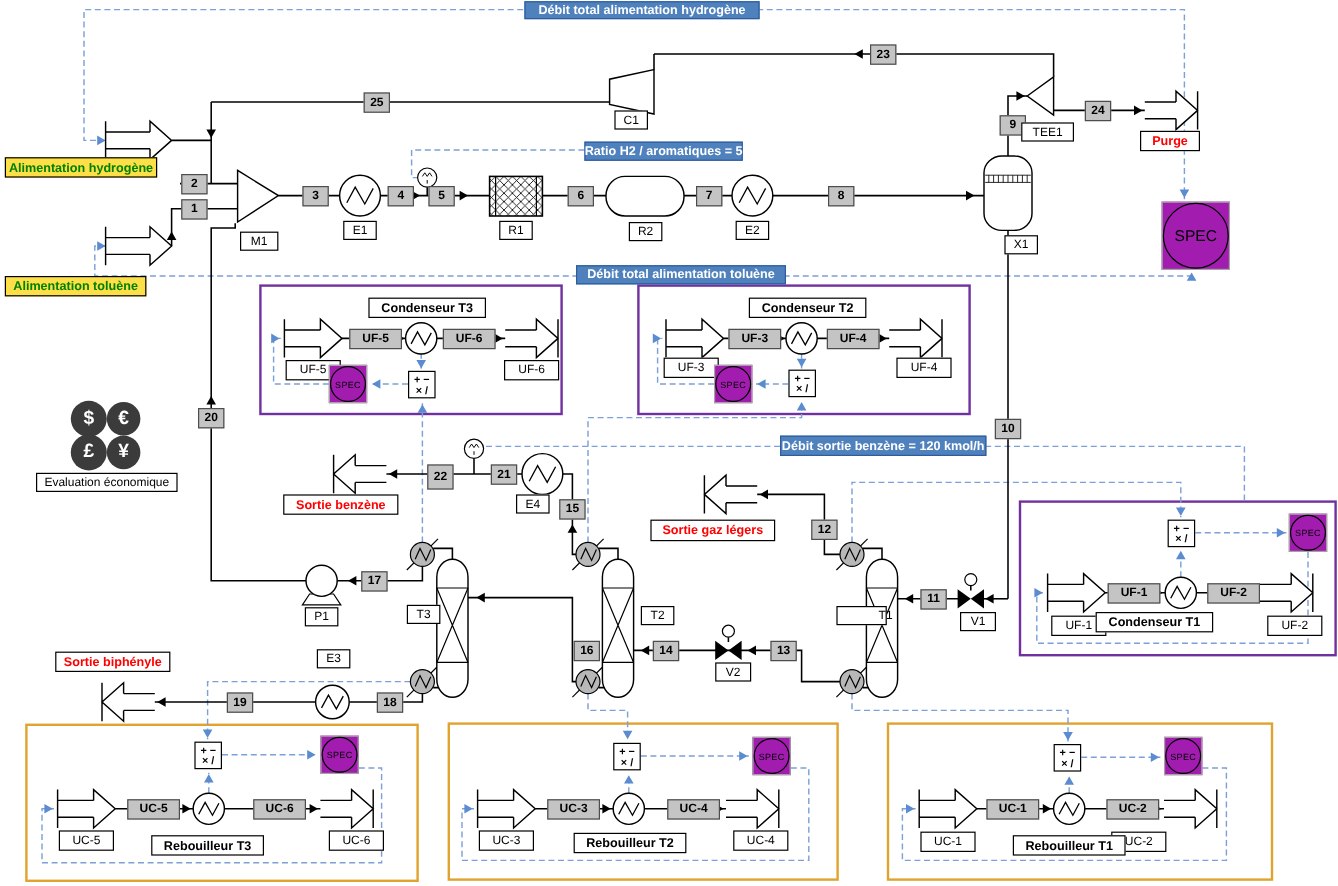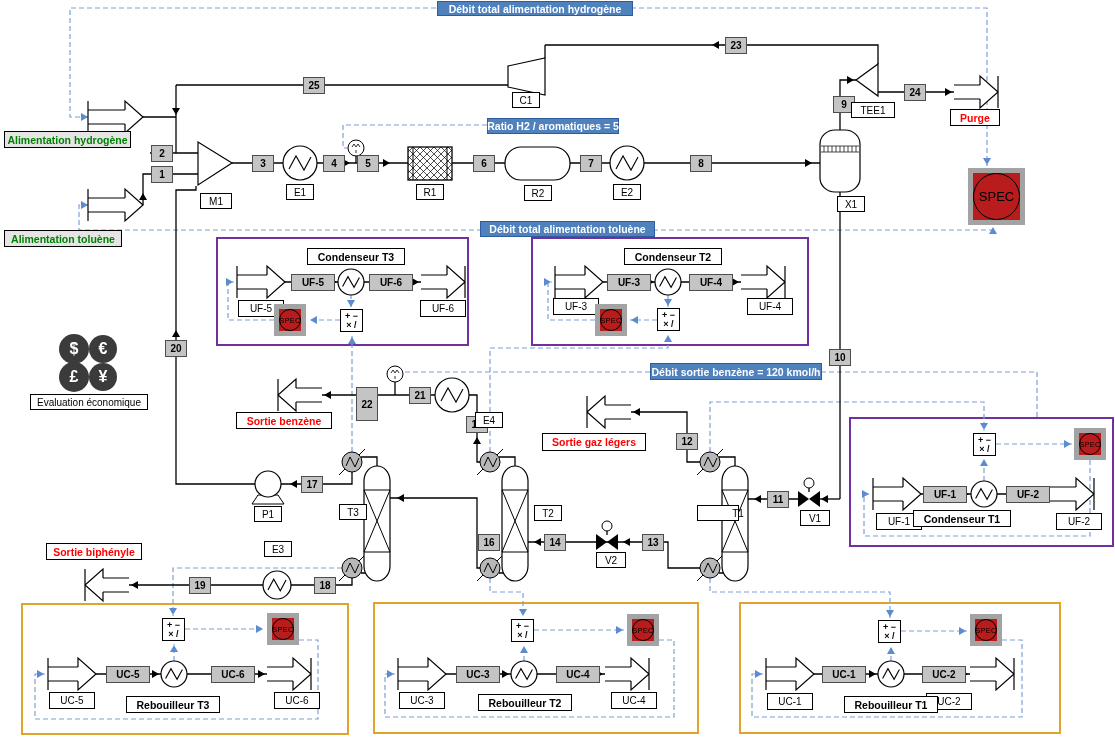--- a/index.html
+++ b/index.html
@@ -8,24 +8,24 @@
   #diagram{position:absolute;left:0;top:0}
   #labels{position:absolute;left:0;top:0;width:100%;height:100%;pointer-events:none}
   .lbl{position:absolute;display:flex;align-items:center;justify-content:center;
        box-sizing:border-box;white-space:nowrap;pointer-events:auto;
        font:10px "Liberation Sans",sans-serif;color:#000}
   .b,.bw{background:#c4c4c4;border:1px solid #4d4d4d;font-weight:bold}
   .t{background:#fff;border:1px solid #000}
   .tw{background:#fff;border:1px solid #000}
   .ti{background:#fff;border:1px solid #000;font-weight:bold;font-size:10.5px}
   .bl{background:#4f81bd;border:1px solid #2e5c9e;color:#fff;font-weight:bold;font-size:10.5px}
-  .gr{background:#e5e5e5;border:1px solid #000;color:#008000;font-weight:bold;font-size:10.5px}
+  .gr{background:#fde047;border:1px solid #000;color:#008000;font-weight:bold;font-size:10.5px}
   .rd{background:#fff;border:1px solid #000;color:#ff0000;font-weight:bold;font-size:10.5px}
   .ev{background:#fff;border:1px solid #000;font-size:10px}
-  .sp,.SP{background:#b91c1c;border:5px solid #a3a3a3}
+  .sp,.SP{background:#a21caf;border:1px solid #a3a3a3}
   .sp .circ,.SP .circ{position:absolute;left:0;top:0;right:0;bottom:0;border:1px solid #000;
        border-radius:50%;display:flex;align-items:center;justify-content:center}
   .sp .circ{font-size:7.5px;letter-spacing:.3px}
   .SP .circ{font-size:13px}
   .ca{background:#fff;border:1px solid #000;flex-direction:column;font-size:9px;
       line-height:9px;font-weight:bold}
   .cu{background:#3b3b3b;color:#fff;border-radius:50%;font-weight:bold;font-size:16px;border:none}
 </style>
 </head>
 <body>
@@ -430,21 +430,21 @@
       </div>
       <div class="lbl b" style="left: 189px; top: 577px; width: 22px; height: 17px;">
         <span>19</span>
       </div>
       <div class="lbl b" style="left: 165px; top: 340px; width: 22px; height: 17px;">
         <span>20</span>
       </div>
       <div class="lbl b" style="left: 409px; top: 387px; width: 22px; height: 17px;">
         <span>21</span>
       </div>
-      <div class="lbl b" style="left: 356px; top: 387px; width: 22px; height: 34px;">
+      <div class="lbl b" style="left: 356px; top: 387px; width: 22px; height: 21px;">
         <span>22</span>
       </div>
       <div class="lbl b" style="left: 725px; top: 37px; width: 22px; height: 17px;">
         <span>23</span>
       </div>
       <div class="lbl b" style="left: 904px; top: 84px; width: 22px; height: 17px;">
         <span>24</span>
       </div>
       <div class="lbl b" style="left: 303px; top: 77px; width: 22px; height: 17px;">
         <span>25</span>
@@ -517,21 +517,21 @@
       </div>
       <div class="lbl t" style="left: 534px; top: 505px; width: 28px; height: 16px;">
         <span>T2</span>
       </div>
       <div class="lbl t" style="left: 697px; top: 505px; width: 28px; height: 16px; padding-left: 40px;">
         <span>T1</span>
       </div>
       <div class="lbl t" style="left: 264px; top: 541px; width: 28px; height: 16px;">
         <span>E3</span>
       </div>
-      <div class="lbl t" style="left: 430px; top: 412px; width: 28px; height: 16px; margin-left: 45px;">
+      <div class="lbl t" style="left: 430px; top: 412px; width: 28px; height: 16px;">
         <span>E4</span>
       </div>
       <div class="lbl t" style="left: 800px; top: 510px; width: 30px; height: 16px;">
         <span>V1</span>
       </div>
       <div class="lbl t" style="left: 596px; top: 552px; width: 30px; height: 16px;">
         <span>V2</span>
       </div>
       <div class="lbl tw" style="left: 238px; top: 300px; width: 46px; height: 17px;">
         <span>UF-5</span>

